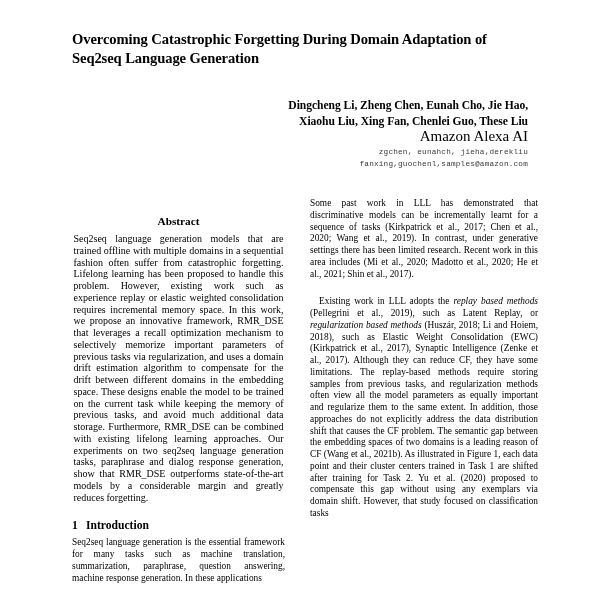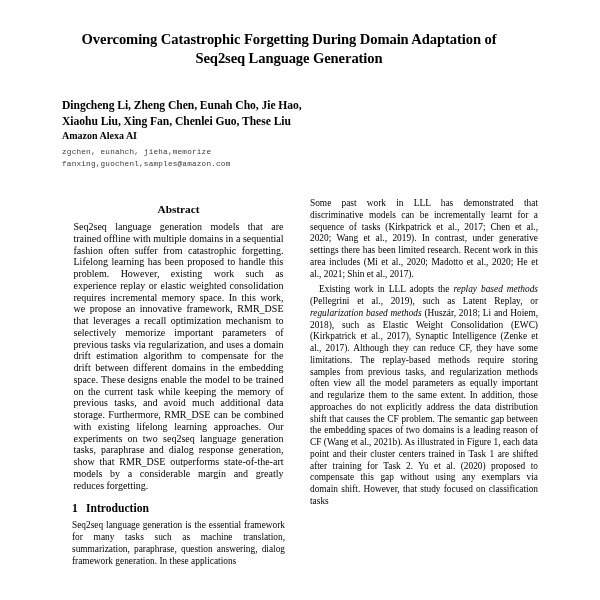--- a/index.html
+++ b/index.html
@@ -17,50 +17,48 @@
   .page {
     position: relative;
     width: 600px;
     height: 600px;
     background: #ffffff;
   }
 
   
   .title-block {
     position: absolute;
-    left: 61px;
+    left: 72px;
     top: 30px;
     width: 456px;
-    text-align: center;
   }
   .paper-title {
     font-size: 14.6px;
     font-weight: bold;
     line-height: 19px;
     letter-spacing: -0.1px;
     margin: 0;
   }
 
   .authors-block {
     position: absolute;
-    left: 62px;
+    left: 72px;
     top: 98px;
     width: 456px;
-    text-align: left;
+    text-align: right;
   }
   .author-line {
     font-size: 11.6px;
     font-weight: bold;
     line-height: 15.5px;
     letter-spacing: -0.05px;
   }
   .affil-line {
-    font-size: 10px;
+    font-size: 15px;
     line-height: 14.6px;
-    font-weight: bold;
   }
   .email-line {
     font-family: "Liberation Mono", "DejaVu Sans Mono", monospace;
     font-size: 7.7px;
     line-height: 12.2px;
     color: #3a3a3a;
     letter-spacing: 0.2px;
   }
   .email-first { margin-top: 2px; }
 
@@ -73,40 +71,40 @@
     left: 72px;
     width: 213px;
   }
   .col-right {
     left: 310px;
     width: 228px;
   }
 
   .abstract-wrap {
     width: 210px;
-    margin: 4px auto;
+    margin: 16px auto;
   }
   .abstract-head {
     text-align: center;
     font-size: 11.3px;
     font-weight: bold;
     margin: 0 0 5px 0;
     line-height: 14px;
   }
   p.body {
     margin: 0;
     font-size: 9.35px;
     line-height: 11.75px;
     text-align: justify;
     text-justify: inter-word;
     hyphens: none;
   }
   p.body + p.body {
     text-indent: 9px;
-    margin-top: 4px;
+    margin-top: 16px;
   }
   .abstract-wrap p.body {
     font-size: 10px;
     line-height: 11.75px;
   }
 
   .section-head {
     font-size: 11.6px;
     font-weight: bold;
     margin: 11px 0 4px 0;
@@ -125,34 +123,34 @@
 <div class="page">
 
   <div class="title-block">
     <h1 class="paper-title">Overcoming Catastrophic Forgetting During Domain Adaptation of Seq2seq Language Generation</h1>
   </div>
 
   <div class="authors-block">
     <div class="author-line">Dingcheng Li, Zheng Chen, Eunah Cho, Jie Hao,</div>
     <div class="author-line">Xiaohu Liu, Xing Fan, Chenlei Guo, These Liu</div>
     <div class="affil-line">Amazon Alexa AI</div>
-    <div class="email-line email-first">zgchen, eunahch, jieha,memorize</div>
+    <div class="email-line email-first">zgchen, eunahch, jieha,derekliu</div>
     <div class="email-line">fanxing,guochenl,samples@amazon.com</div>
   </div>
 
   <div class="col col-left">
     <div class="abstract-wrap">
       <div class="abstract-head">Abstract</div>
       <p class="body">Seq2seq language generation models that are trained offline with multiple domains in a sequential fashion often suffer from catastrophic forgetting. Lifelong learning has been proposed to handle this problem. However, existing work such as experience replay or elastic weighted consolidation requires incremental memory space. In this work, we propose an innovative framework, RMR_DSE that leverages a recall optimization mechanism to selectively memorize important parameters of previous tasks via regularization, and uses a domain drift estimation algorithm to compensate for the drift between different domains in the embedding space. These designs enable the model to be trained on the current task while keeping the memory of previous tasks, and avoid much additional data storage. Furthermore, RMR_DSE can be combined with existing lifelong learning approaches. Our experiments on two seq2seq language generation tasks, paraphrase and dialog response generation, show that RMR_DSE outperforms state-of-the-art models by a considerable margin and greatly reduces forgetting.</p>
     </div>
 
     <div class="section-head">
       <span class="num">1</span><span>Introduction</span>
     </div>
-    <p class="body">Seq2seq language generation is the essential framework for many tasks such as machine translation, summarization, paraphrase, question answering, dialog framework generation. In these applications</p>
+    <p class="body">Seq2seq language generation is the essential framework for many tasks such as machine translation, summarization, paraphrase, question answering, machine response generation. In these applications</p>
   </div>
 
   <div class="col col-right">
     <p class="body">Some past work in LLL has demonstrated that discriminative models can be incrementally learnt for a sequence of tasks (Kirkpatrick et al., 2017; Chen et al., 2020; Wang et al., 2019). In contrast, under generative settings there has been limited research. Recent work in this area includes (Mi et al., 2020; Madotto et al., 2020; He et al., 2021; Shin et al., 2017).</p>
     <p class="body"><span>Existing work in LLL adopts the </span><span class="ital">replay based methods</span><span> (Pellegrini et al., 2019), such as Latent Replay, or </span><span class="ital">regularization based methods</span><span> (Huszár, 2018; Li and Hoiem, 2018), such as Elastic Weight Consolidation (EWC) (Kirkpatrick et al., 2017), Synaptic Intelligence (Zenke et al., 2017). Although they can reduce CF, they have some limitations. The replay-based methods require storing samples from previous tasks, and regularization methods often view all the model parameters as equally important and regularize them to the same extent. In addition, those approaches do not explicitly address the data distribution shift that causes the CF problem. The semantic gap between the embedding spaces of two domains is a leading reason of CF (Wang et al., 2021b). As illustrated in Figure 1, each data point and their cluster centers trained in Task 1 are shifted after training for Task 2. Yu et al. (2020) proposed to compensate this gap without using any exemplars via domain shift. However, that study focused on classification tasks</span></p>
   </div>
 
 </div>
 
 </body></html>

